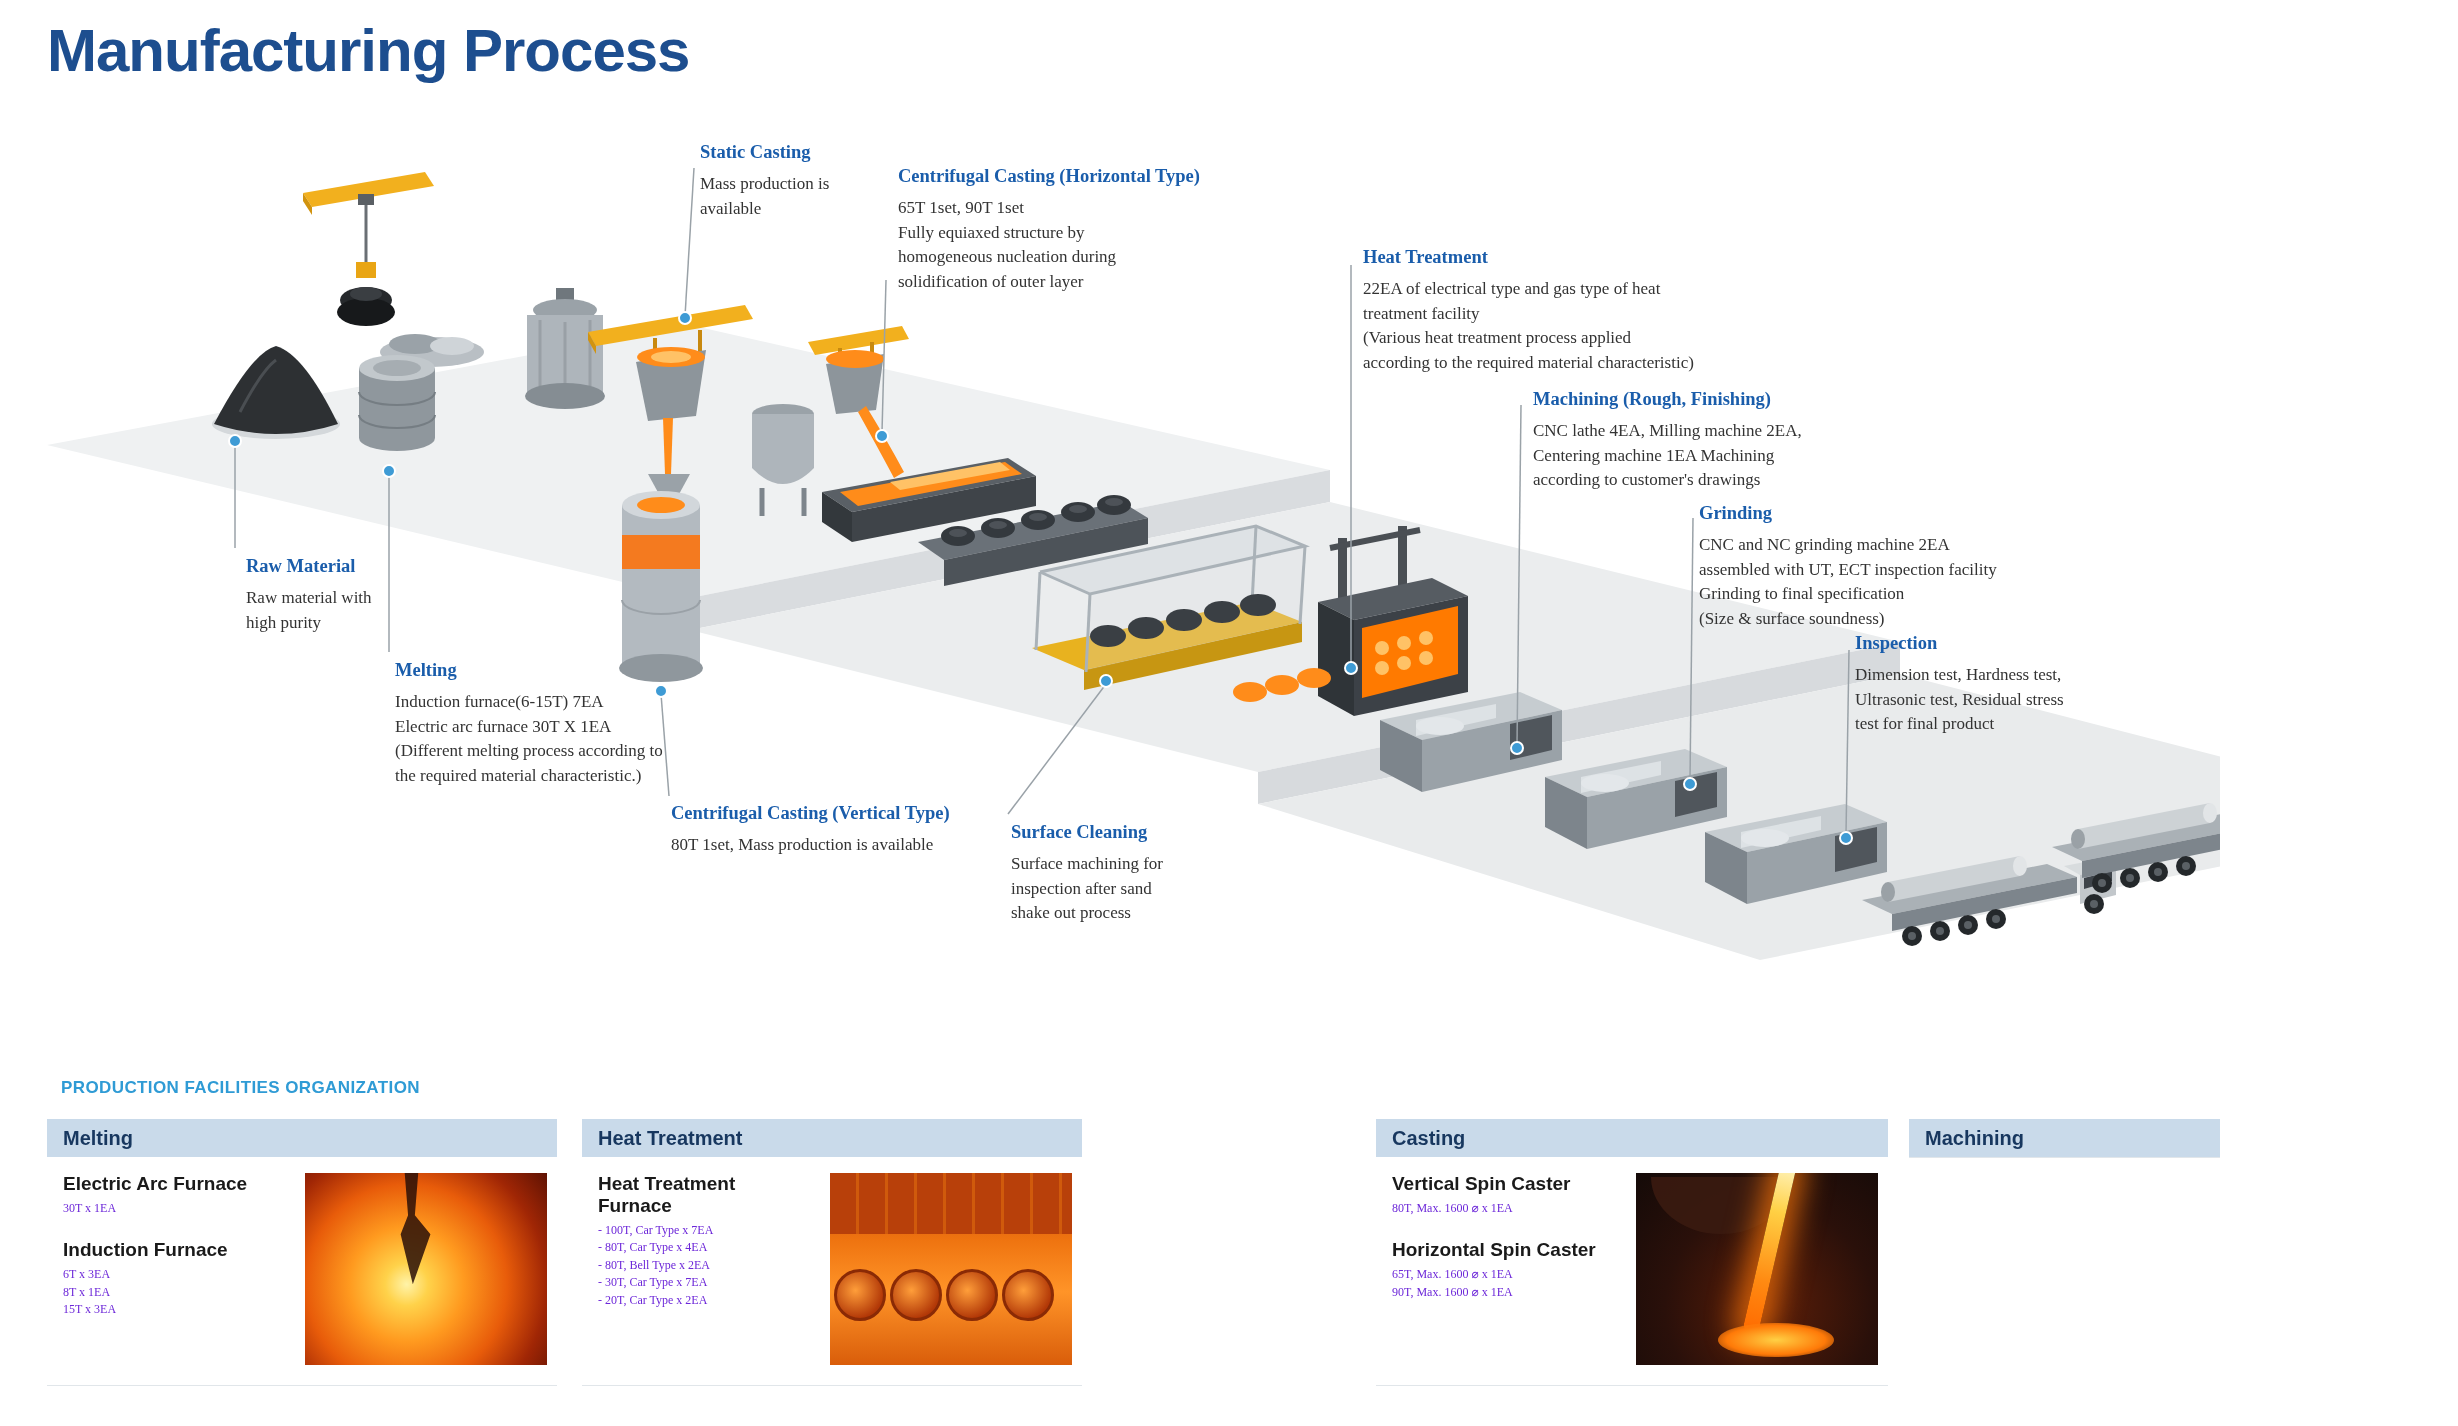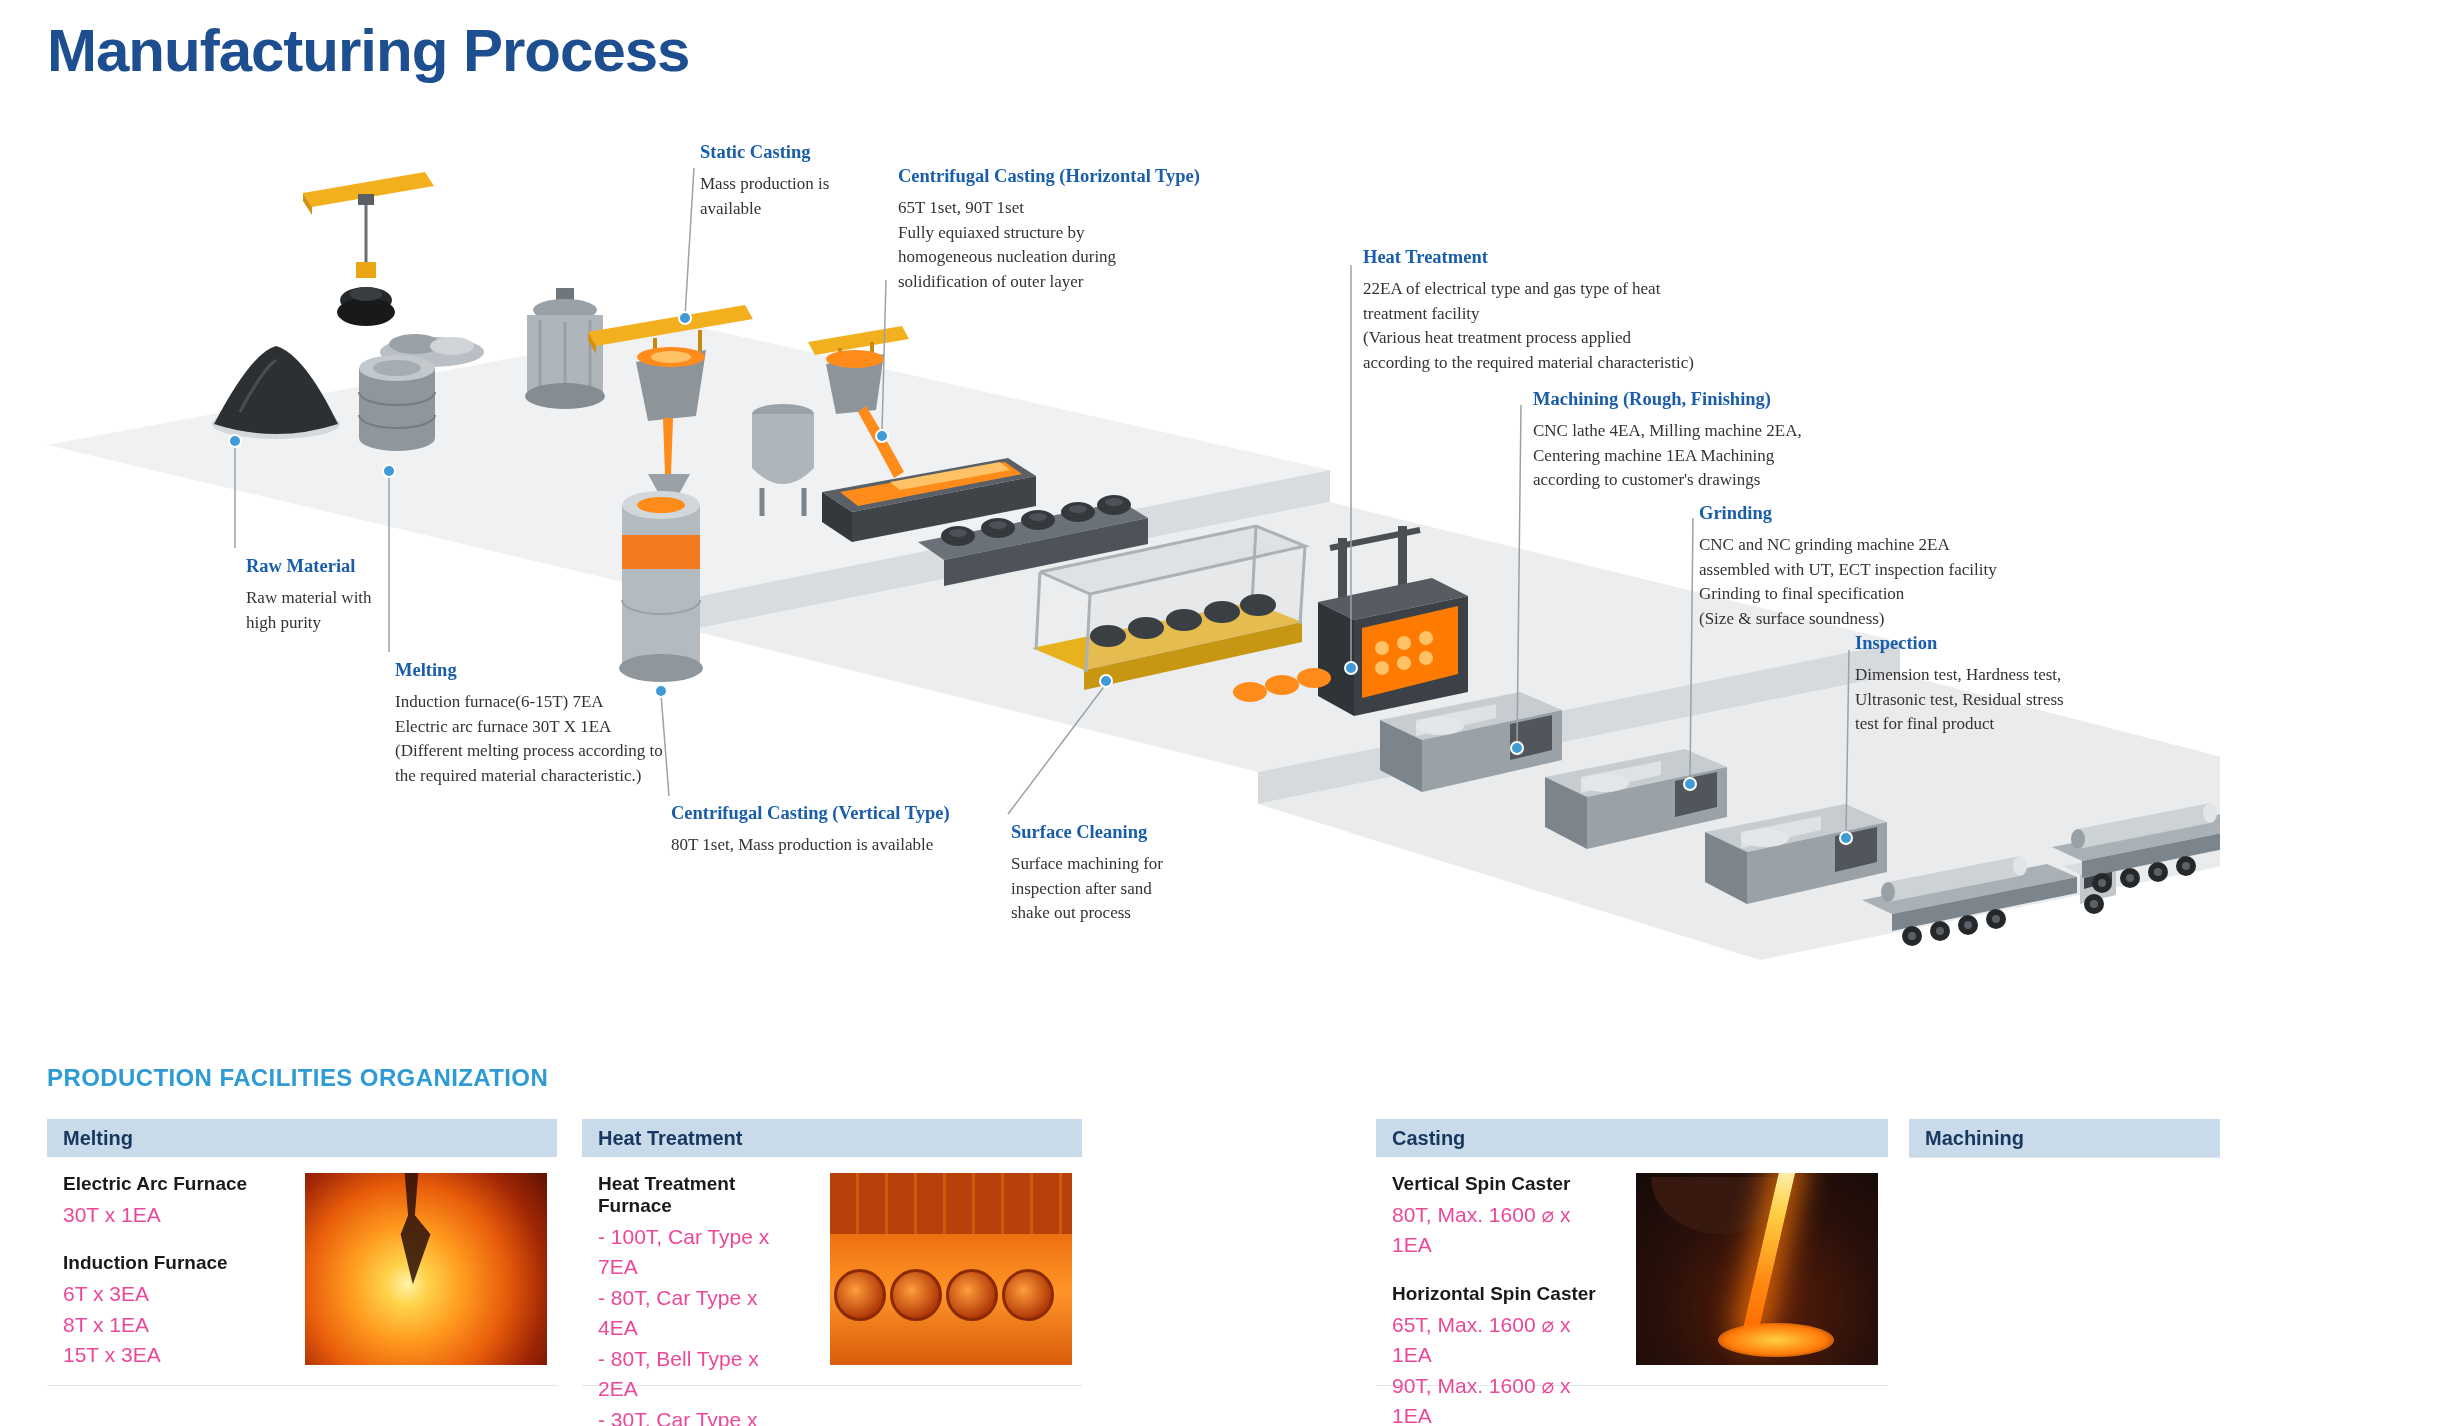--- a/index.html
+++ b/index.html
@@ -33,22 +33,22 @@
   }
   .callout-body {
     font-size: 17px;
     color: #333333;
     line-height: 1.45;
     white-space: pre-line;
   }
   .section-heading {
     position: absolute;
     left: 47px; top: 1064px;
-    margin: 0;
-    font-size: 24px;
+    margin: 14px;
+    font-size: 17px;
     font-weight: bold;
     letter-spacing: .4px;
     color: #2f9bd5;
   }
   .panel {
     position: absolute;
     top: 1119px;
     background: #ffffff;
     border-bottom: 1px solid #e1e6ea;
   }
@@ -63,21 +63,21 @@
   }
   .panel-body {
     display: flex;
     gap: 30px;
     padding: 16px 10px 0 16px;
     height: 228px;
   }
   .panel-text { flex: 1; }
   .block { margin-bottom: 22px; }
   .block-heading { font-size: 19px; font-weight: bold; color: #1a1a1a; margin-bottom: 5px; }
-  .block-text { font-size: 21px; color: #ec4899; line-height: 1.45; white-space: pre-line; }
+  .block-text { font-size: 12px; color: #6d28d9; line-height: 1.45; white-space: pre-line; font-family: Liberation Serif, serif; }
   .photo { position: relative; width: 242px; height: 192px; overflow: hidden; flex-shrink: 0; }
 
   .photo-melting { background: radial-gradient(circle at 42% 58%, #fff3a8 0%, #ffd24a 12%, #ff9a1f 32%, #e85c0a 56%, #a02605 78%, #5e1203 100%); }
   .hook-sil {
     position:absolute; left:30%; top:0; width:28%; height:58%;
     background:#2a0f08; opacity:.85;
     clip-path: polygon(40% 0, 60% 0, 55% 38%, 78% 55%, 52% 100%, 34% 55%, 45% 38%);
   }
   .photo-heat { background: linear-gradient(180deg, #c6430a 0%, #ef7410 35%, #ff9428 62%, #d95d0a 100%); }
   .brick-band { position:absolute; top:0; left:0; width:100%; height:32%;

